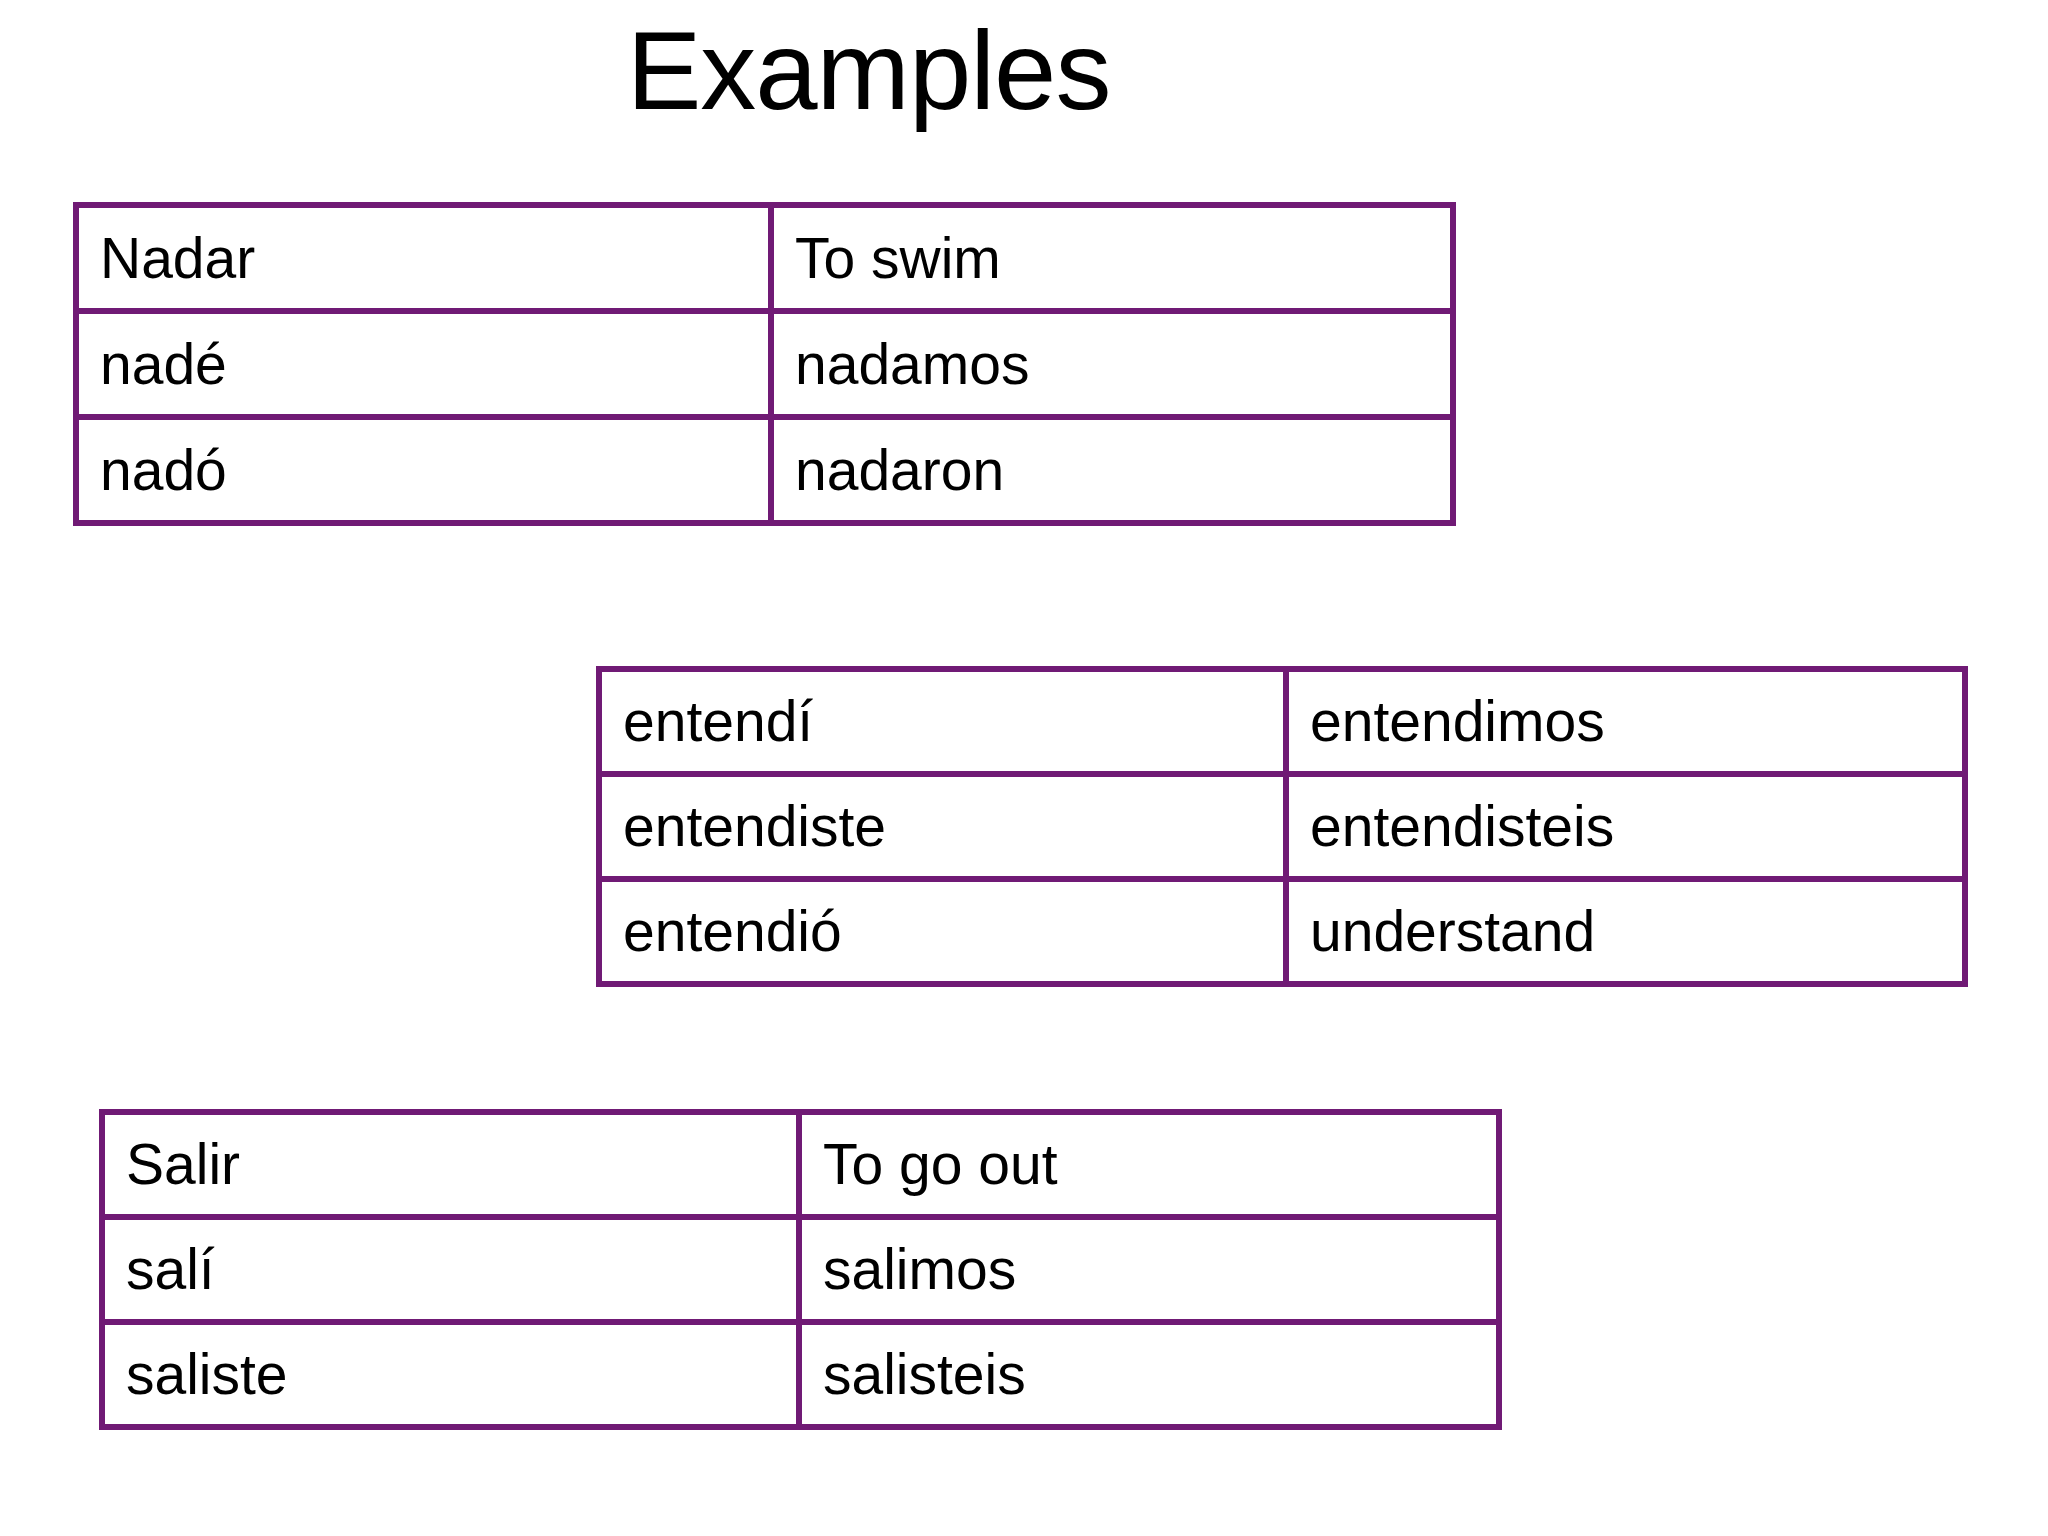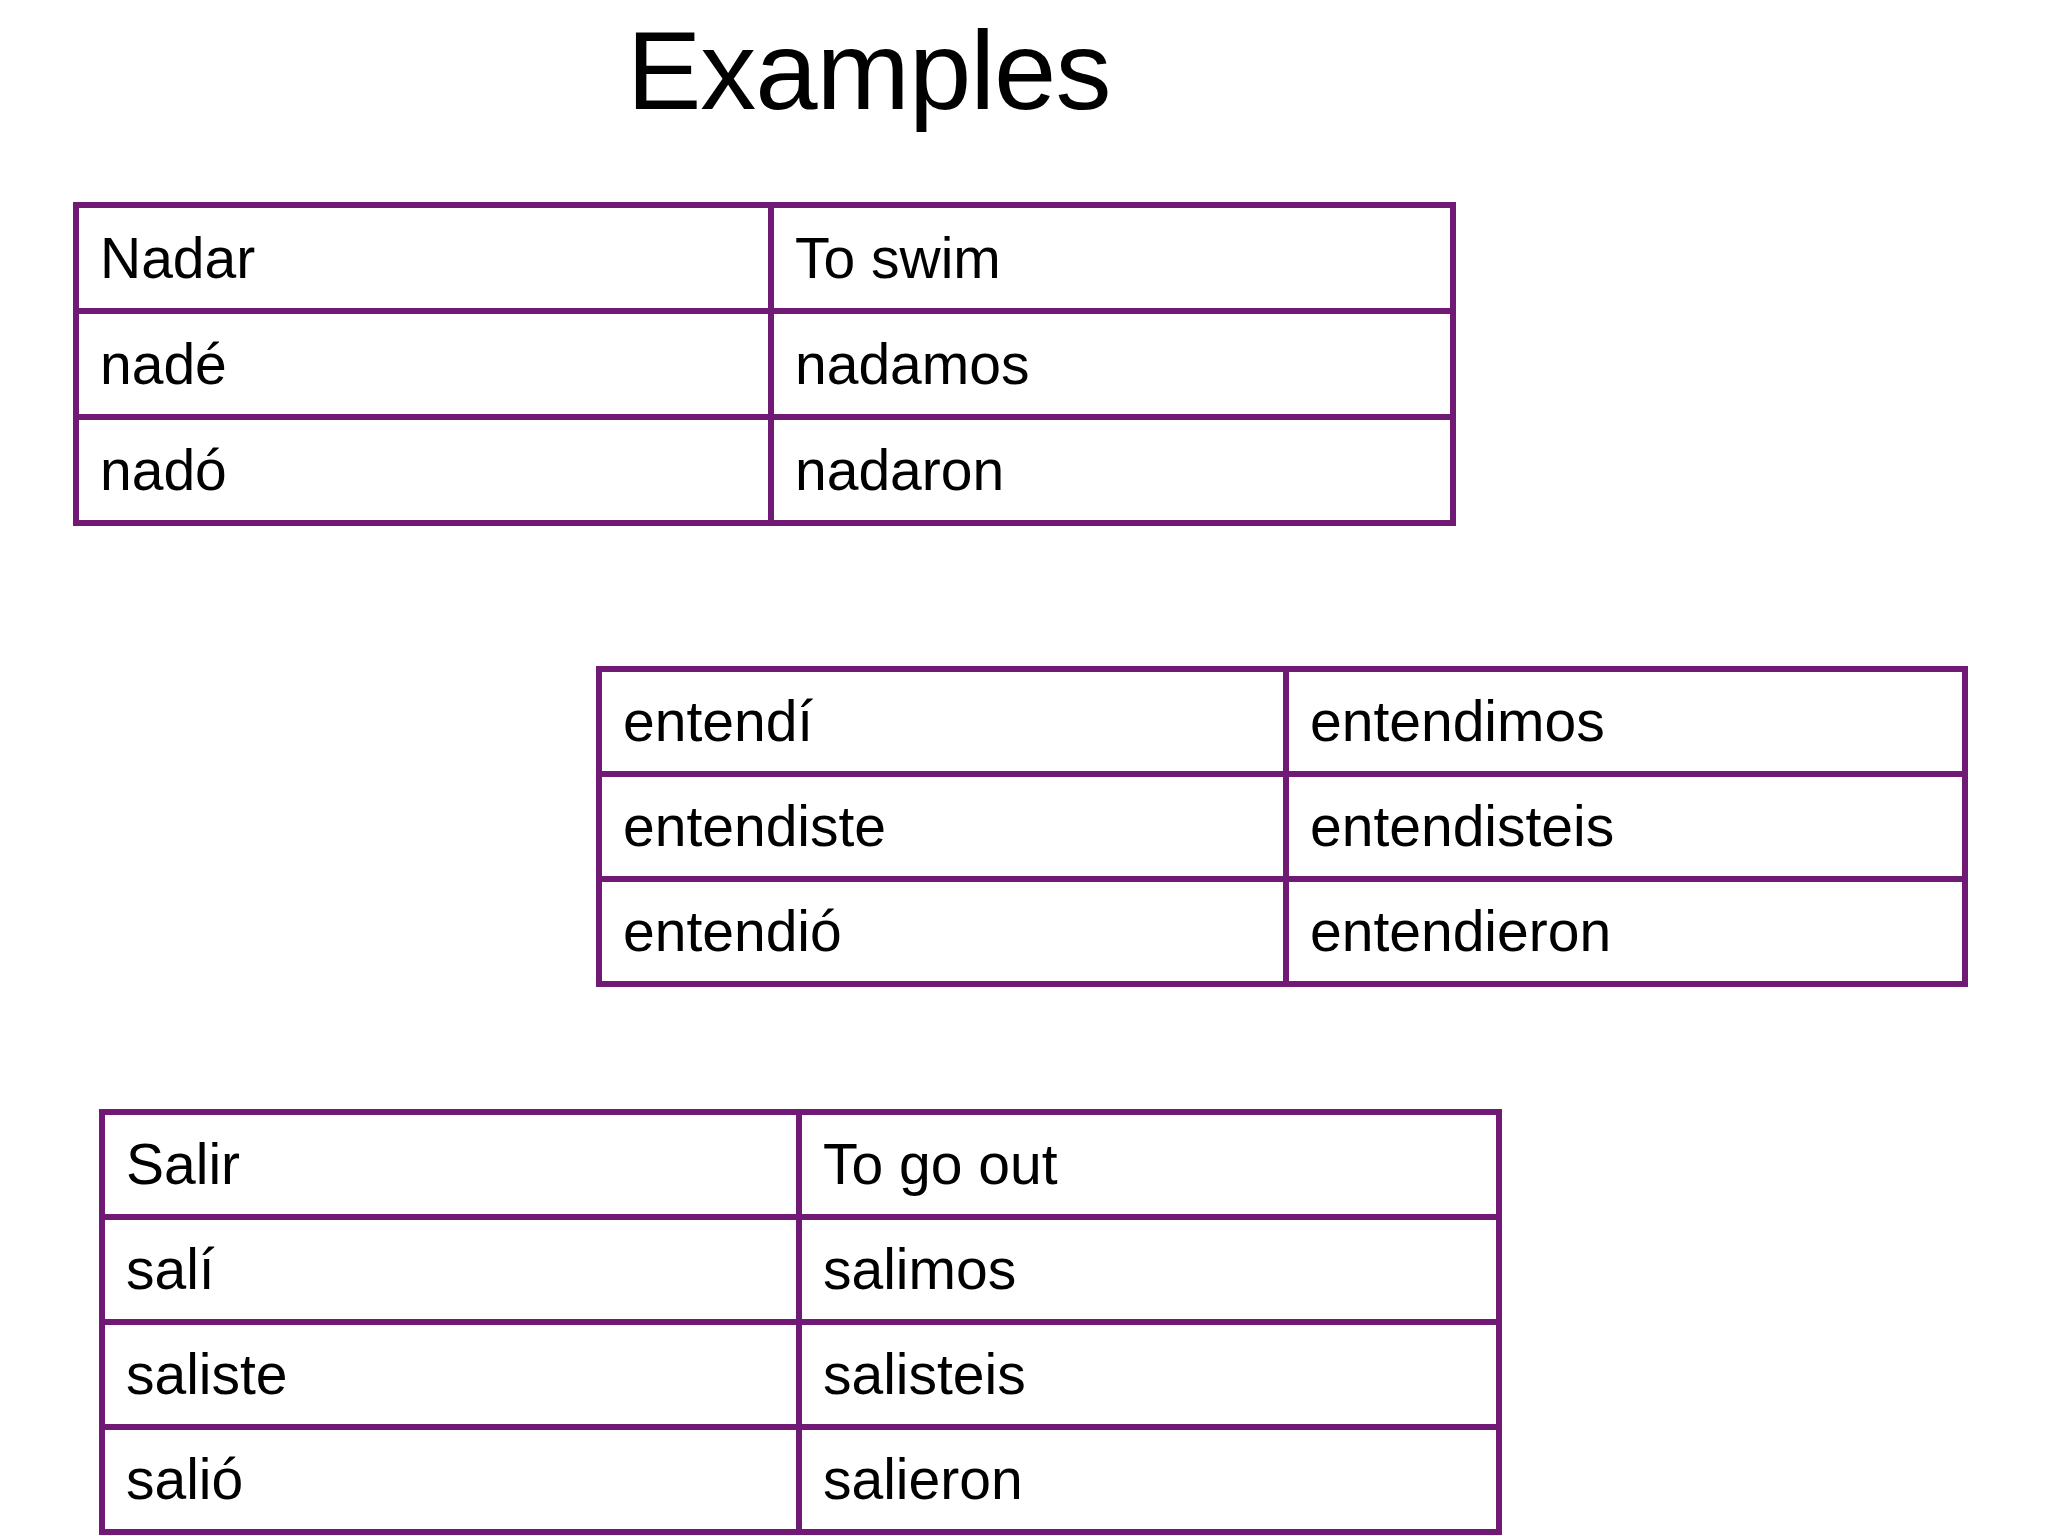--- a/index.html
+++ b/index.html
@@ -93,21 +93,21 @@
   <tr>
     <td>entendí</td>
     <td>entendimos</td>
   </tr>
   <tr>
     <td>entendiste</td>
     <td>entendisteis</td>
   </tr>
   <tr>
     <td>entendió</td>
-    <td>entendieron</td>
+    <td>understand</td>
   </tr>
 </tbody>
   </table>
 
 <table class="conj" id="table-salir">
   <colgroup>
       <col class="c0">
       <col class="c1">
     </colgroup>
   <tbody>
@@ -116,18 +116,14 @@
     <td>To go out</td>
   </tr>
   <tr>
     <td>salí</td>
     <td>salimos</td>
   </tr>
   <tr>
     <td>saliste</td>
     <td>salisteis</td>
   </tr>
-  <tr>
-    <td>salió</td>
-    <td>salieron</td>
-  </tr>
 </tbody>
   </table>
 
 </body></html>

